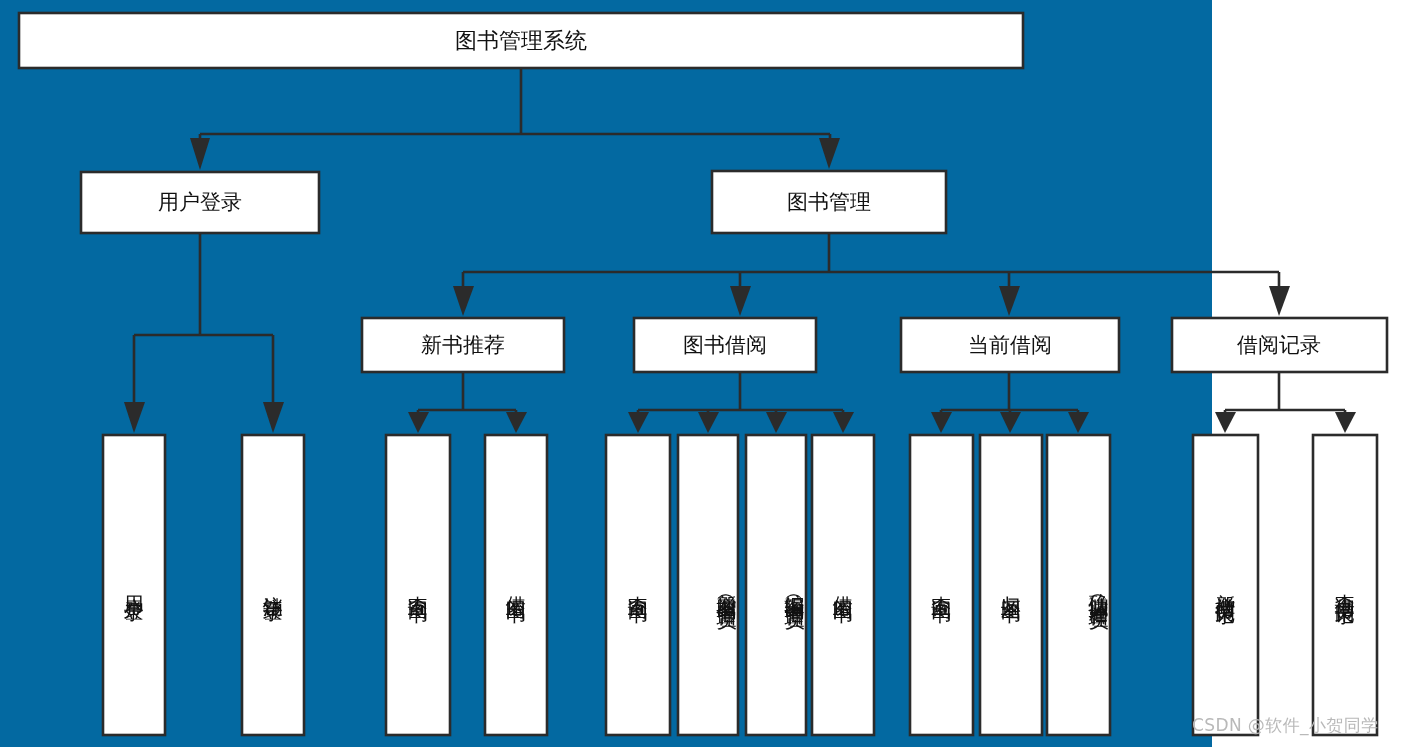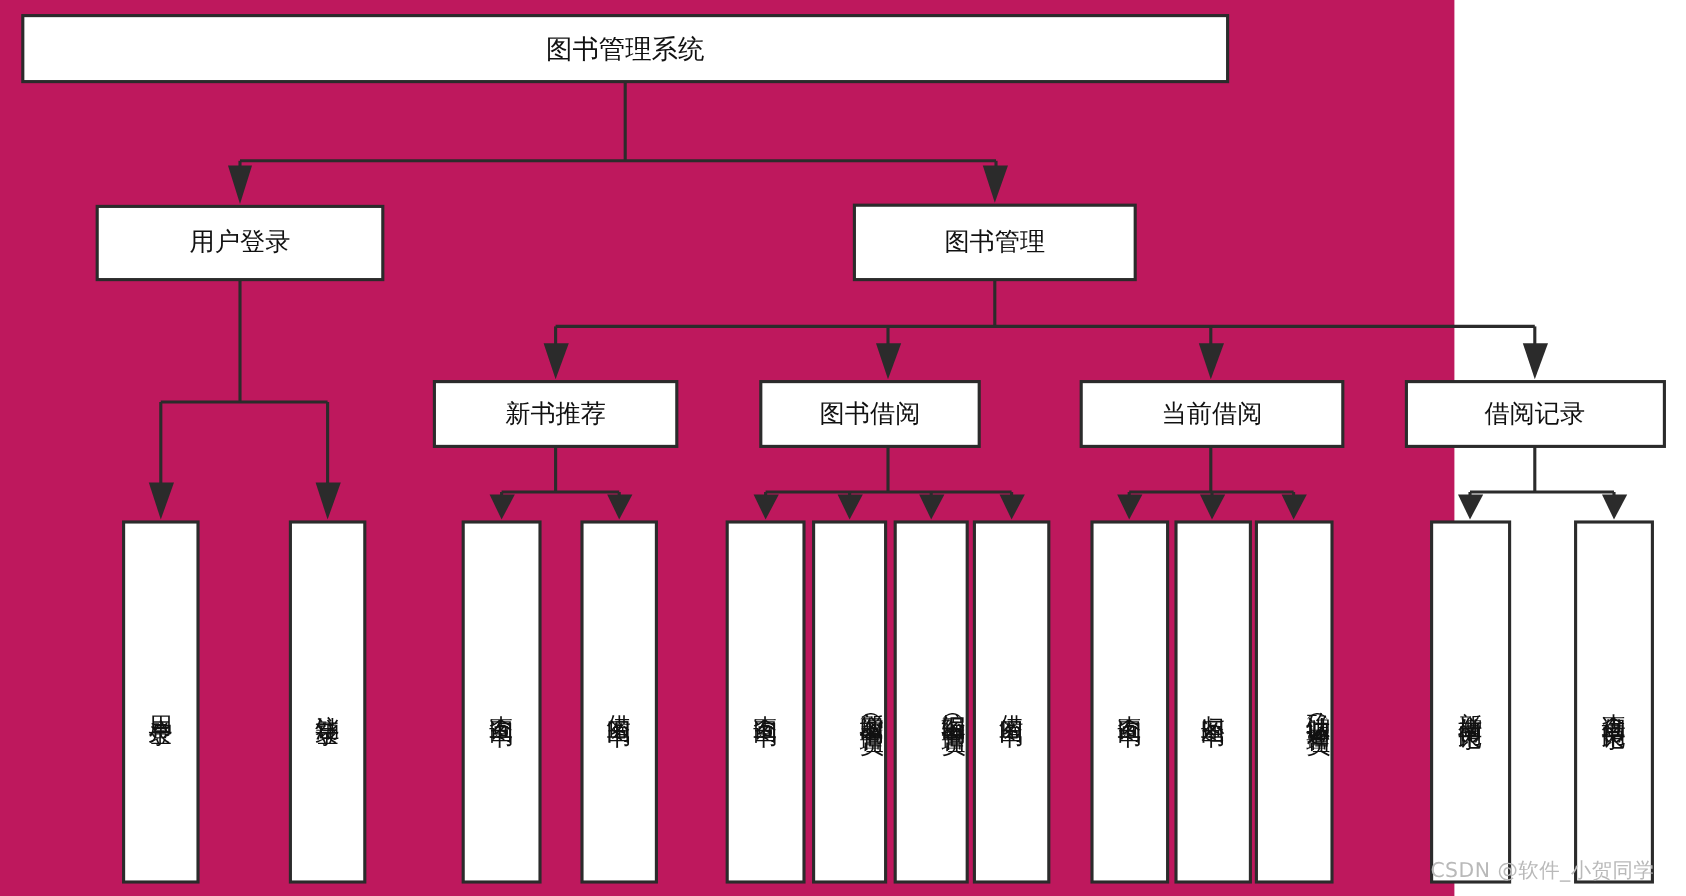--- a/index.html
+++ b/index.html
@@ -11,21 +11,21 @@
   body {
     width: 1405px;
     height: 747px;
     font-family: "DejaVu Sans", "Liberation Sans", sans-serif;
     overflow: hidden;
   }
   #diagram-root {
     position: relative;
     width: 1212px;
     height: 747px;
-    background: #be185d;
+    background: #0369a1;
   }
   svg.flow {
     position: absolute;
     top: 0;
     left: 0;
     width: 1405px;
     height: 747px;
     display: block;
   }
   .node-rect {

